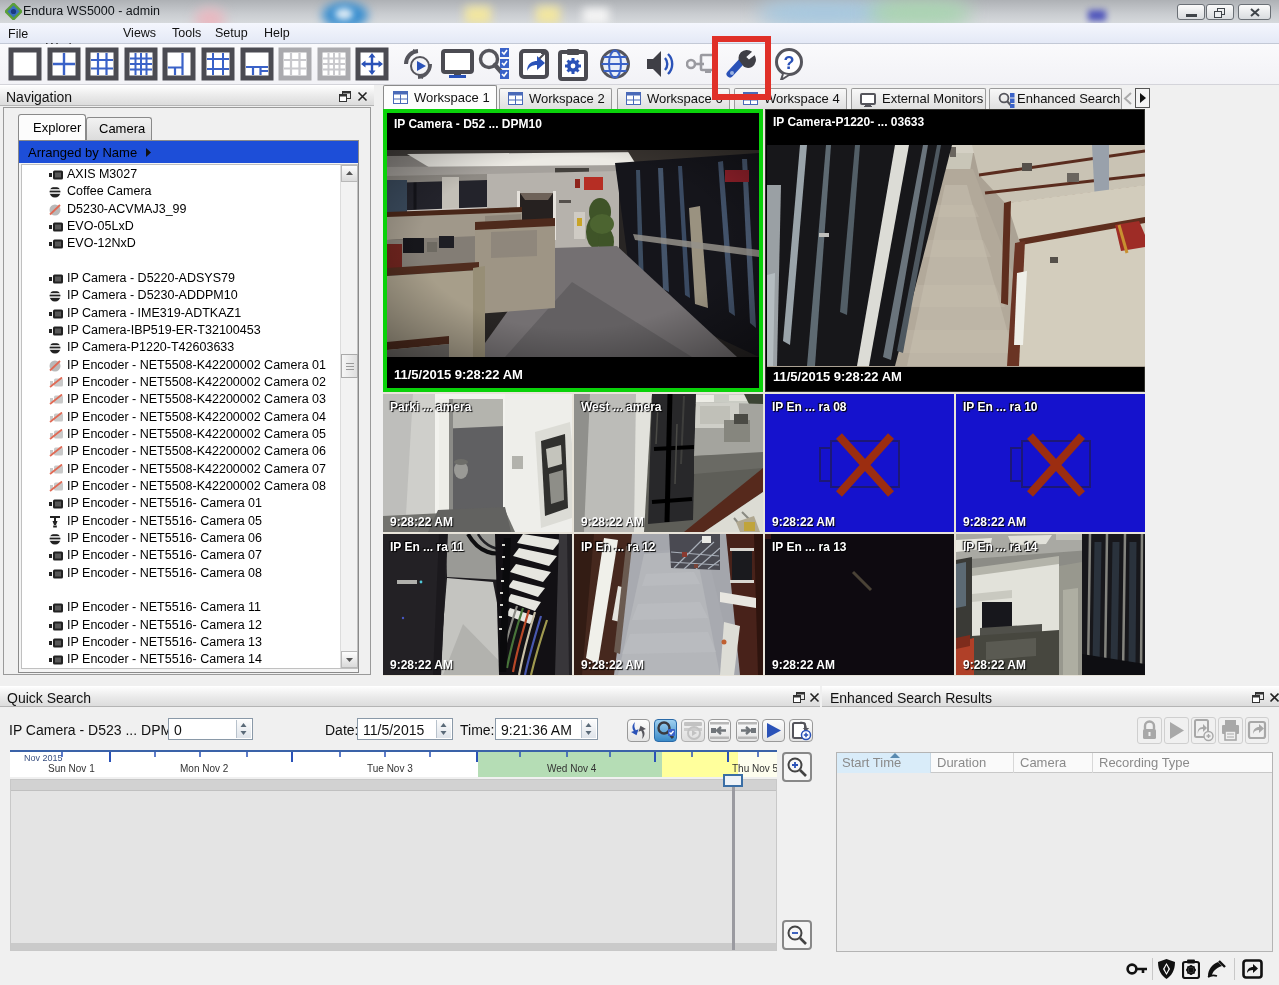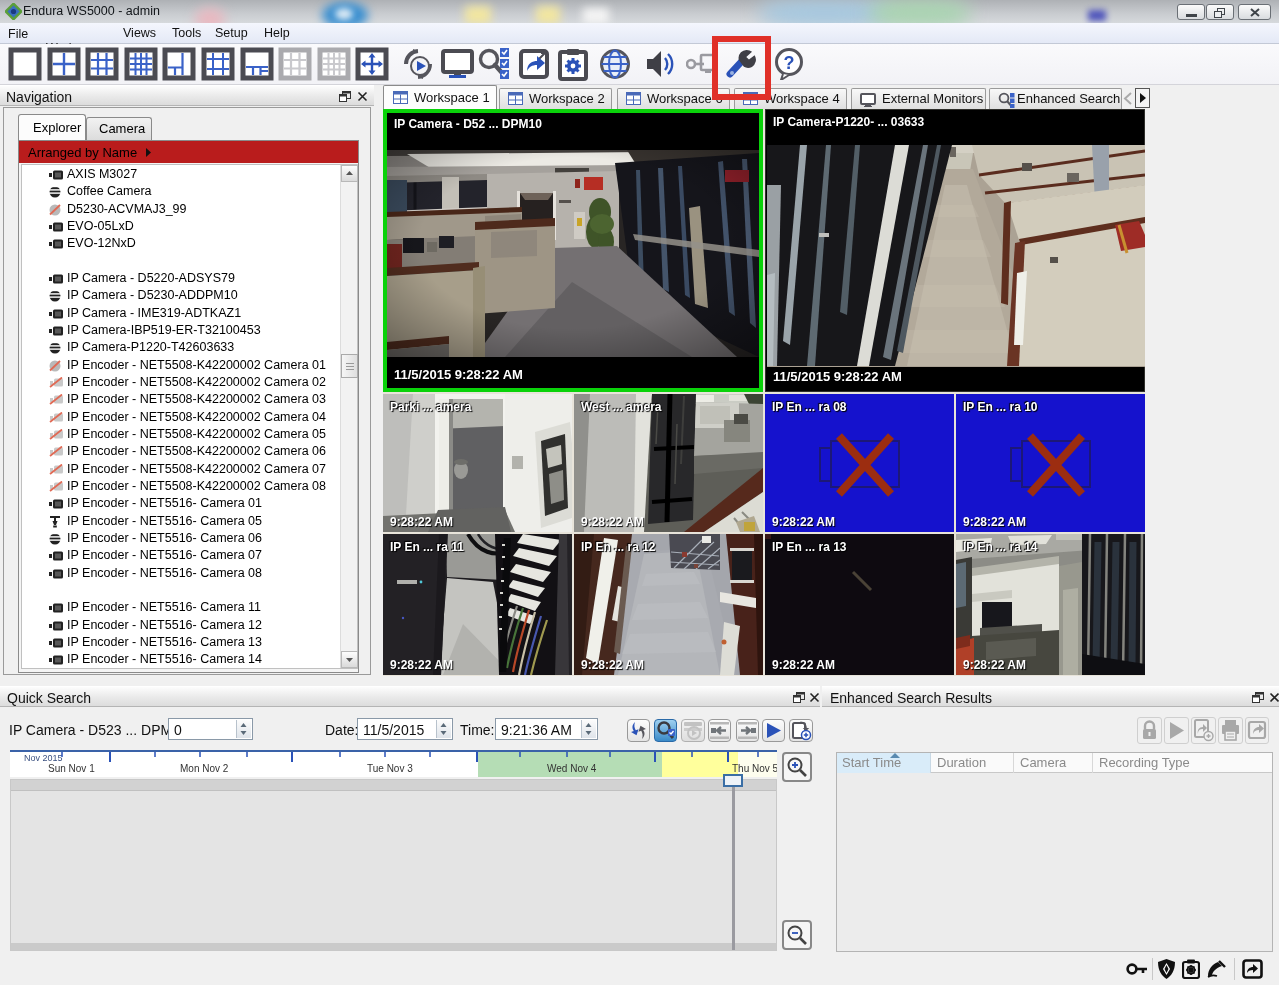--- a/index.html
+++ b/index.html
@@ -195,21 +195,21 @@
   <div class="abs" style="left:3px;top:22px;width:368px;height:568px;border:1px solid #9a9a9a;background:#f0f0f0;">
 
     <div class="abs" style="left:14px;top:6px;width:68px;height:26px;background:#fcfcfc;border:1px solid #8a8a8a;border-bottom:none;border-radius:3px 3px 0 0;font-size:13px;z-index:3;">
         <span class="abs" style="left:14px;top:5px;">Explorer</span>
       </div>
     <div class="abs" style="left:82px;top:9px;width:66px;height:23px;background:linear-gradient(#f2f2f2,#dcdcdc);border:1px solid #8a8a8a;border-bottom:none;border-radius:3px 3px 0 0;font-size:13px;">
         <span class="abs" style="left:12px;top:3px;">Camera</span>
       </div>
 
     <div class="abs" style="left:14px;top:32px;width:341px;height:533px;border:1px solid #8a8a8a;background:#f4f4f4;z-index:2;">
-      <div class="abs" style="left:0px;top:0px;width:339px;height:22px;background:#b91c1c;font-size:13px;">
+      <div class="abs" style="left:0px;top:0px;width:339px;height:22px;background:#1d4ed8;font-size:13px;">
         <span class="abs" style="left:9px;top:4px;">Arranged by Name</span>
         <svg class="abs" style="left:126px;top:7px;" width="7" height="9" viewBox="0 0 7 9">
             <path d="M1 0 L6 4.5 L1 9 Z" fill="#111"></path>
           </svg>
       </div>
 
       <div class="abs" id="camlist" style="left:2px;top:23px;width:337px;height:505px;background:#fff;border:1px solid #c0c0c0;font-size:12.5px;">
       <div class="abs" style="left:0;top:1.0px;width:318px;height:17px;">
             <span class="abs" style="left:27px;top:3px;"><svg width="14" height="10" viewBox="0 0 14 10">
                 <rect x="0" y="3" width="3" height="4" fill="#222"></rect>

